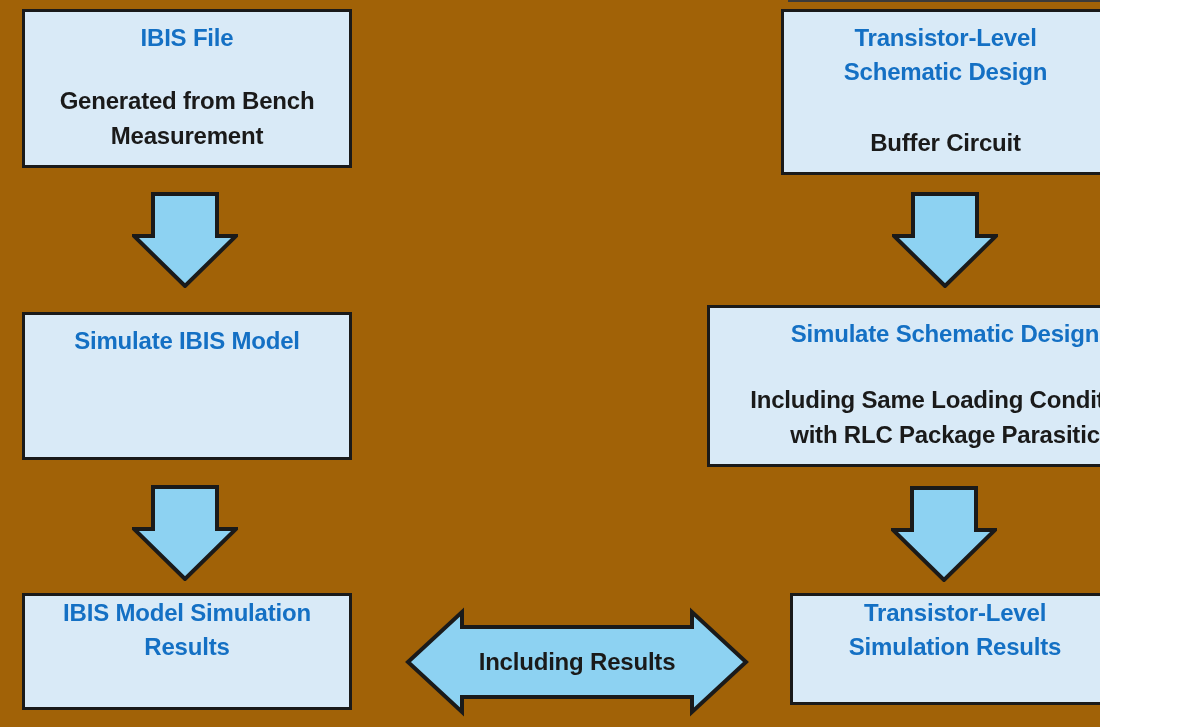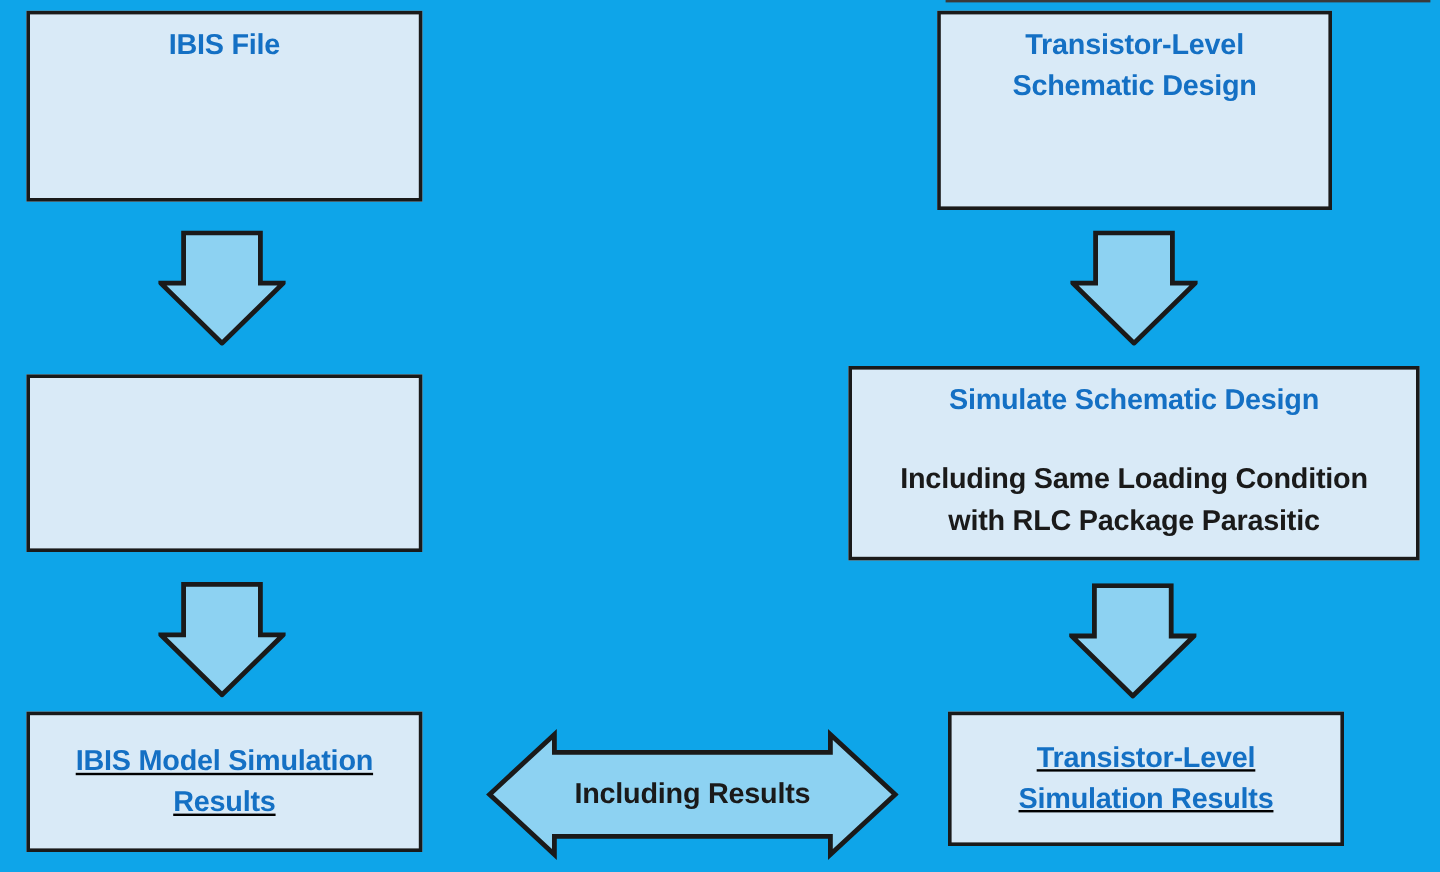--- a/index.html
+++ b/index.html
@@ -8,38 +8,38 @@
     --outline: #1a1a1a;
     --title-blue: #1470c4;
     --text-black: #1a1a1a;
   }
   * { margin: 0; padding: 0; box-sizing: border-box; }
   html, body { background: #ffffff; }
   body { font-family: "Liberation Sans", "DejaVu Sans", sans-serif; }
 
   .canvas {
     position: relative;
-    width: 1200px;
+    width: 1100px;
     height: 727px;
-    background: #0ea5e9;
+    background: #a16207;
     overflow: hidden;
   }
 
   .box {
     position: absolute;
     background: var(--box-fill);
     border: 3px solid var(--outline);
     display: flex;
     flex-direction: column;
     align-items: center;
     justify-content: space-between;
     padding: 9px 4px 12px 4px;
     text-align: center;
   }
-  .box.center { justify-content: center; padding: 0 4px; text-decoration: underline; }
+  .box.center { justify-content: flex-start; padding: 0 4px; }
 
   .box-title {
     color: var(--title-blue);
     font-weight: bold;
     font-size: 24px;
     line-height: 34px;
     white-space: pre;
     letter-spacing: -0.2px;
   }
   .box-body {
@@ -86,41 +86,45 @@
 </style>
 </head>
 <body>
 
 <div class="canvas">
 
   <div class="cropped-edge-line"></div>
 
   <div class="box" style="left:22px; top:9px; width:330px; height:159px;">
     <div class="box-title">IBIS File</div>
+    <div class="box-body">Generated from Bench
+Measurement</div>
   </div>
 
   <svg class="down-arrow" style="left:132px; top:192px;" viewBox="0 0 106 96">
     <polygon class="arrow-shape" points="21,2 85,2 85,44 104,44 53,94 2,44 21,44"></polygon>
   </svg>
 
   <div class="box" style="left:22px; top:312px; width:330px; height:148px;">
+    <div class="box-title">Simulate IBIS Model</div>
   </div>
 
   <svg class="down-arrow" style="left:132px; top:485px;" viewBox="0 0 106 96">
     <polygon class="arrow-shape" points="21,2 85,2 85,44 104,44 53,94 2,44 21,44"></polygon>
   </svg>
 
   <div class="box center" style="left:22px; top:593px; width:330px; height:117px;">
     <div class="box-title">IBIS Model Simulation
 Results</div>
   </div>
 
   <div class="box" style="left:781px; top:9px; width:329px; height:166px;">
     <div class="box-title">Transistor-Level
 Schematic Design</div>
+    <div class="box-body">Buffer Circuit</div>
   </div>
 
   <svg class="down-arrow" style="left:892px; top:192px;" viewBox="0 0 106 96">
     <polygon class="arrow-shape" points="21,2 85,2 85,44 104,44 53,94 2,44 21,44"></polygon>
   </svg>
 
   <div class="box" style="left:707px; top:305px; width:476px; height:162px;align-items:center;">
     <div class="box-title">Simulate Schematic Design</div>
     <div class="box-body">Including Same Loading Condition
 with RLC Package Parasitic</div>

